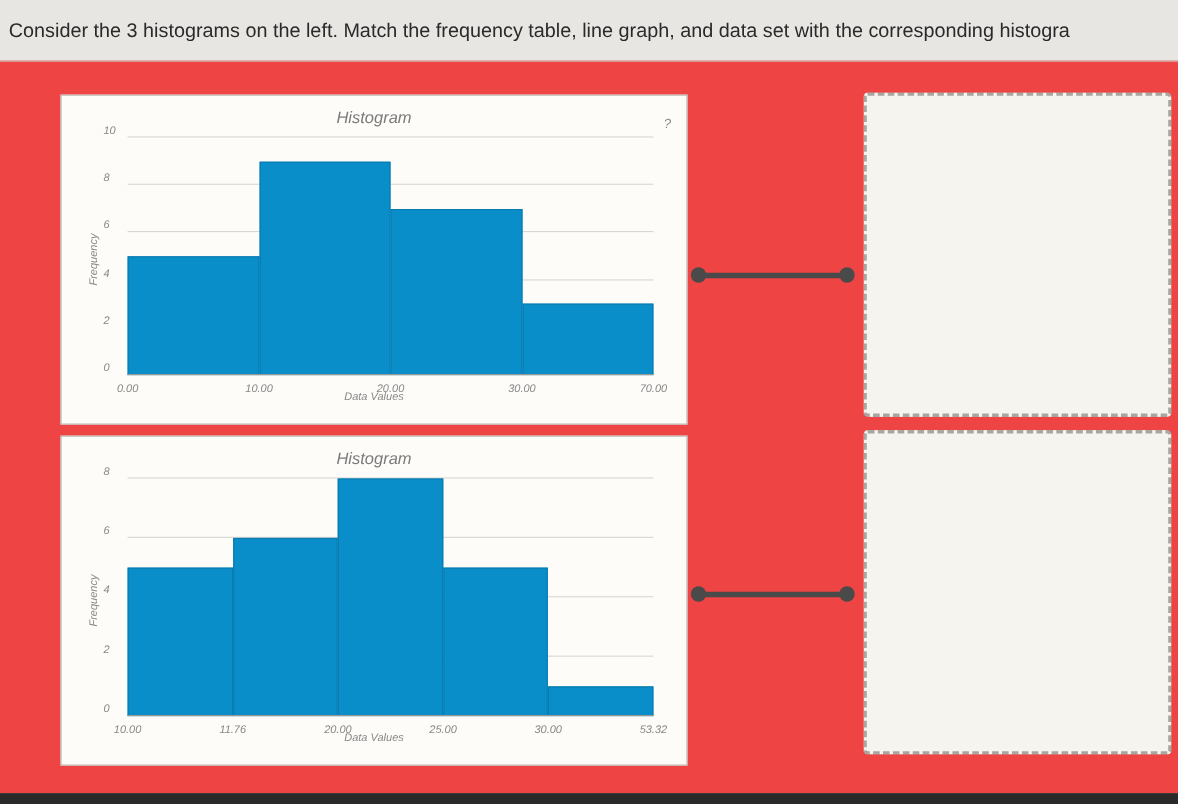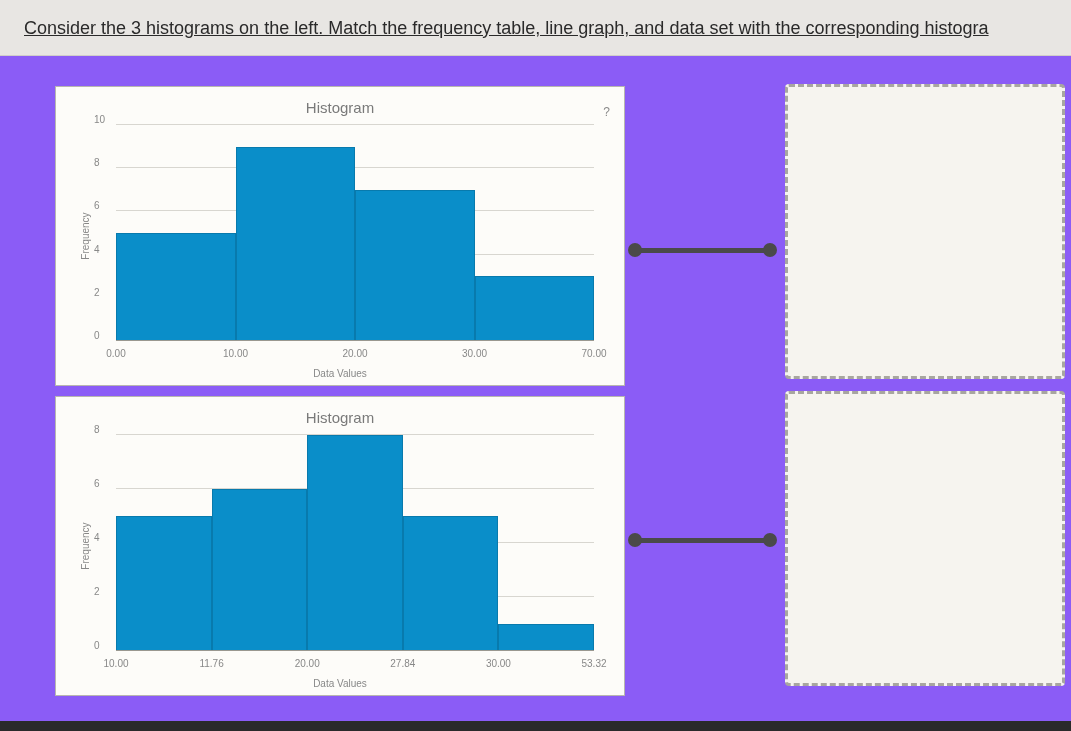--- a/index.html
+++ b/index.html
@@ -7,34 +7,34 @@
       font-family: Arial, sans-serif;
       background: #e8e6e3;
       width: 1071px;
       height: 731px;
       overflow: hidden;
       position: relative;
     }
     .question-text {
       position: absolute;
       top: 18px;
-      left: 24px;
+      left: 8px;
       font-size: 18px;
       color: #2a2a2a;
       white-space: nowrap;
-      text-decoration: underline;
     }
     .content-area {
       position: absolute;
       top: 55px;
       left: 0;
       right: 0;
       bottom: 10px;
-      background: #8b5cf6;
+      background: #ef4444;
       border-top: 1px solid #d0cec9;
+      font-style: italic;
     }
     .hist-panel {
       position: absolute;
       background: #fdfcf9;
       border: 1px solid #b8b6b0;
     }
     .hist-panel-1 { left: 55px; top: 30px; width: 570px; height: 300px; }
     .hist-panel-2 { left: 55px; top: 340px; width: 570px; height: 300px; }
     .chart-title {
       position: absolute;
@@ -56,21 +56,21 @@
       left: 6px;
       top: 50%;
       transform: translateY(-50%) rotate(-90deg);
       transform-origin: center;
       color: #888;
       font-size: 10px;
       white-space: nowrap;
     }
     .xlabel {
       position: absolute;
-      bottom: 6px;
+      bottom: 18px;
       left: 50%;
       transform: translateX(-50%);
       color: #888;
       font-size: 10px;
       margin-top: 36px;
     }
     .plot-area {
       position: absolute;
       left: 60px;
       top: 38px;
@@ -200,21 +200,21 @@
       <div class="bar" style="left:0%;width:20%;height:62.5%"></div>
       <div class="bar" style="left:20%;width:20%;height:75%"></div>
       <div class="bar" style="left:40%;width:20%;height:100%"></div>
       <div class="bar" style="left:60%;width:20%;height:62.5%"></div>
       <div class="bar" style="left:80%;width:20%;height:12.5%"></div>
       <div class="baseline"></div>
 
       <div class="xtick" style="left:0%">10.00</div>
       <div class="xtick" style="left:20%">11.76</div>
       <div class="xtick" style="left:40%">20.00</div>
-      <div class="xtick" style="left:60%">27.84</div>
+      <div class="xtick" style="left:60%">25.00</div>
       <div class="xtick" style="left:80%">30.00</div>
       <div class="xtick" style="left:100%">53.32</div>
     </div>
   </div>
 
   <div class="connector connector-1"></div>
   <div class="connector-dot" style="left:635px;top:194px"></div>
   <div class="connector-dot" style="left:770px;top:194px"></div>
 
   <div class="connector connector-2"></div>

